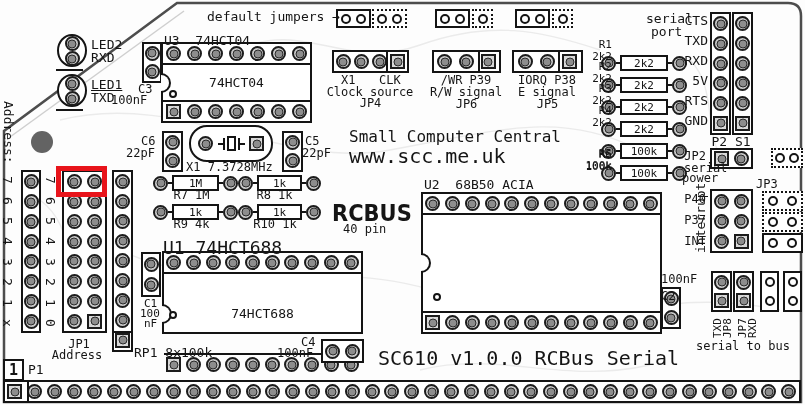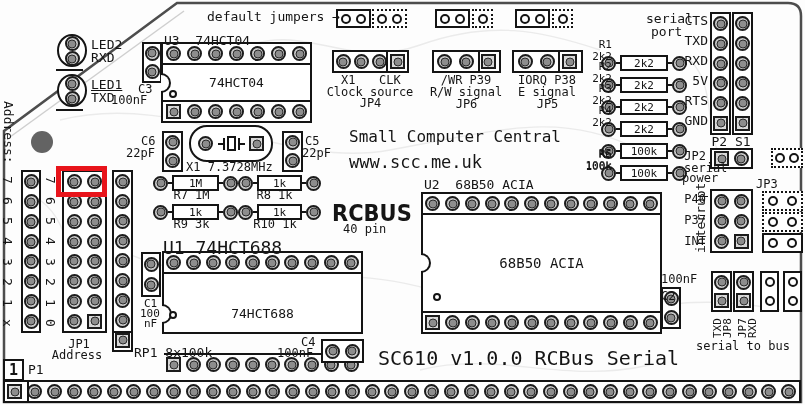--- a/index.html
+++ b/index.html
@@ -335,32 +335,32 @@
       <span class="pad"></span>
     </div>
   <div class="t tc" style="left:252px;top:189px;width:45px;font-size:12px;">R8 1k</div>
   <div class="res" style="left:153px;top:204px;">
       <span class="pad"></span>
       <span class="rlink"></span>
       <span class="rbox" style="width:47px;">1k</span>
       <span class="rlink"></span>
       <span class="pad"></span>
     </div>
-  <div class="t tc" style="left:168px;top:218px;width:47px;font-size:12px;">R9 3k</div>
+  <div class="t tc" style="left:168px;top:218px;width:47px;font-size:12px;">R9 4k</div>
   <div class="res" style="left:238px;top:204px;">
       <span class="pad"></span>
       <span class="rlink"></span>
       <span class="rbox" style="width:45px;">1k</span>
       <span class="rlink"></span>
       <span class="pad"></span>
     </div>
   <div class="t tc" style="left:250px;top:218px;width:50px;font-size:12px;">R10 1k</div>
 
   <div class="t" style="left:349px;top:129px;font-size:16px;">Small Computer Central</div>
-  <div class="t" style="left:349px;top:146px;font-size:17px;margin-top:8px;">www.scc.me.uk</div>
+  <div class="t" style="left:349px;top:146px;font-size:20px;">www.scc.me.uk</div>
   <div class="t logo" style="left:332px;top:202px;">RCBUS</div>
   <div class="t" style="left:343px;top:223px;font-size:12px;">40 pin</div>
 
   <div class="t rot90" style="left:15px;top:101px;font-size:13px;">Address:</div>
   <div class="t rot90" style="left:14px;top:176px;font-size:13px;">7</div>
   <div class="t rot90" style="left:14px;top:197px;font-size:13px;">6</div>
   <div class="t rot90" style="left:14px;top:217px;font-size:13px;">5</div>
   <div class="t rot90" style="left:14px;top:237px;font-size:13px;">4</div>
   <div class="t rot90" style="left:14px;top:258px;font-size:13px;">3</div>
   <div class="t rot90" style="left:14px;top:278px;font-size:13px;">2</div>
@@ -478,21 +478,20 @@
         <span class="pad"></span>
         <span class="pad"></span>
         <span class="pad"></span>
         <span class="pad"></span>
         <span class="pad"></span>
         <span class="pad"></span>
         <span class="pad"></span>
       </div>
     <div class="cbody" style="font-size:14px;">
       <span class="notch"></span>
-      <span>68B50 ACIA</span>
       <span class="pin1mark" style="left:10px;bottom:10px;"></span>
     </div>
     <div class="crow b">
         <span class="pad sq"></span>
         <span class="pad"></span>
         <span class="pad"></span>
         <span class="pad"></span>
         <span class="pad"></span>
         <span class="pad"></span>
         <span class="pad"></span>

